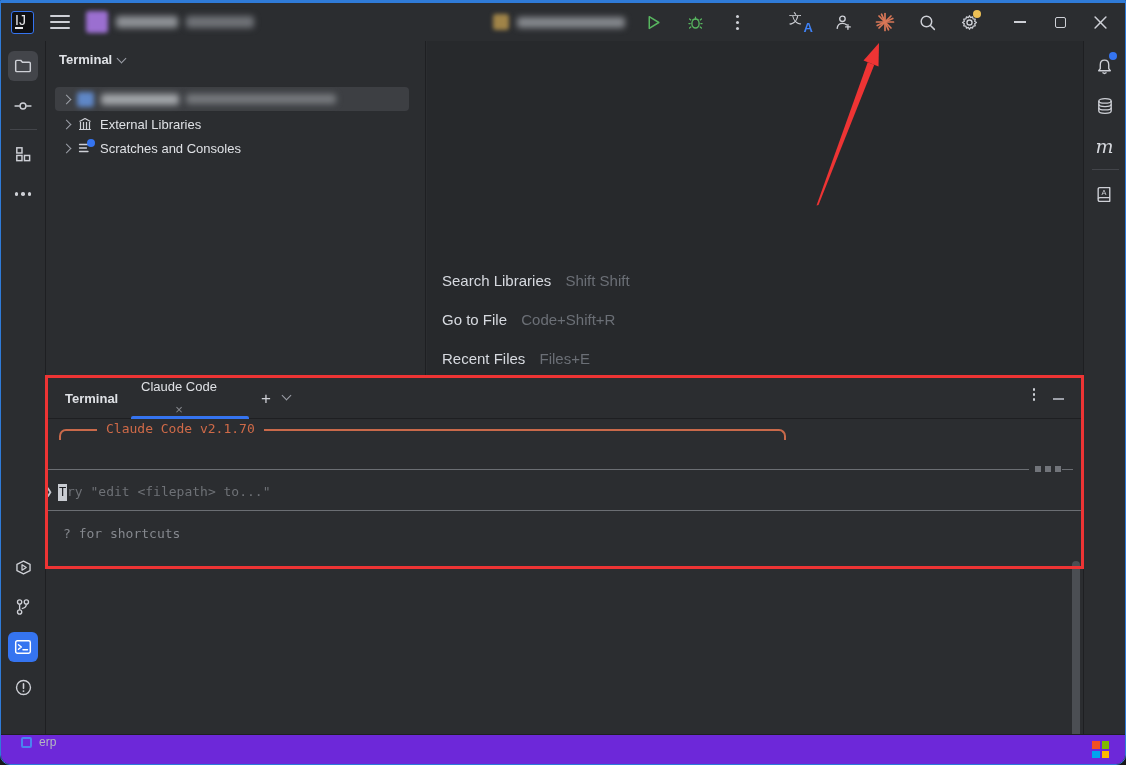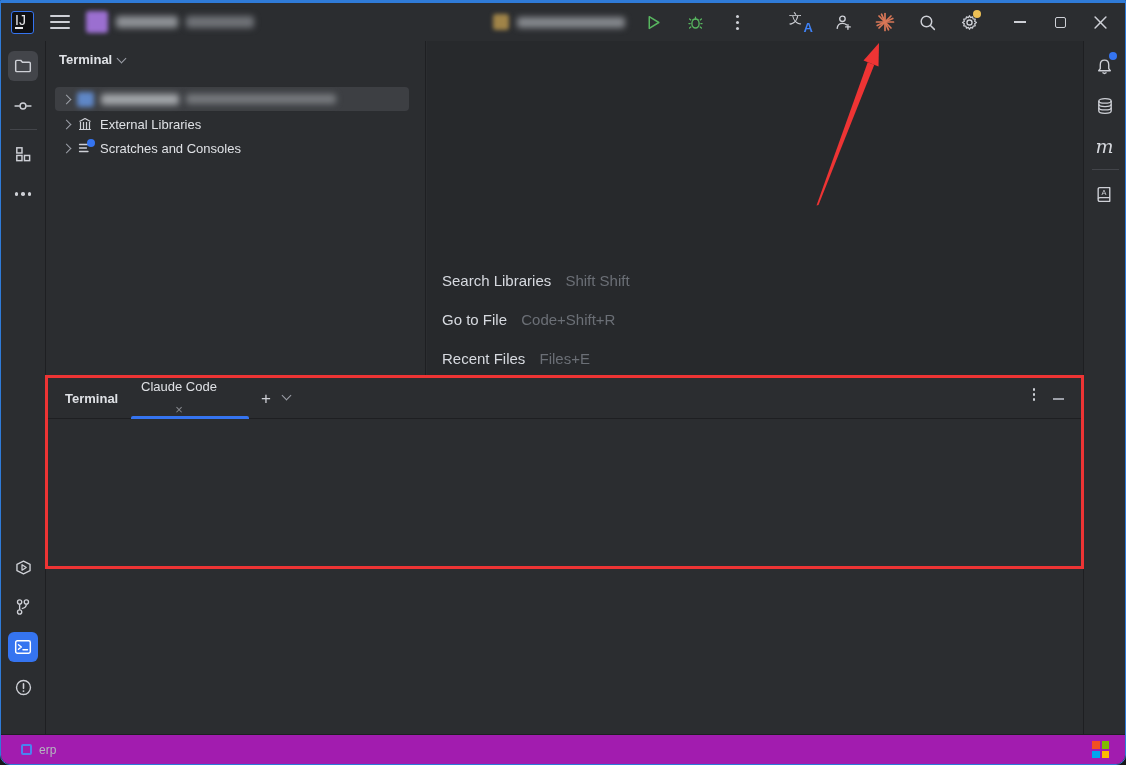--- a/index.html
+++ b/index.html
@@ -80,22 +80,22 @@
   .t-rule { position:absolute; height:1px; background:#6b6e73; }
   .rule-squares { position:absolute; display:flex; gap:4px; }
   .rule-squares i { width:6px; height:6px; background:#71747a; }
   .prompt-char { position:absolute; color:#c2c5cb; }
   .cursor-block { position:absolute; width:9px; height:17px; background:#c9ccd2; color:#1e1f22; text-align:center; line-height:17px; font-size:12px; }
   .placeholder-rest { position:absolute; color:#6e7176; white-space:pre; }
   .term-hint { position:absolute; color:#85888e; }
   .term-scrollbar { position:absolute; right:3px; top:141px; width:8px; height:210px; background:#4b4e53; border-radius:4px; }
 
   
-  .statusbar { position:absolute; left:0; right:0; bottom:0; height:30px; background:#a21caf; border-top:1px solid #1e1f22;
-    display:flex; align-items:center; font-size:12px; color:#b4b8bf; }
+  .statusbar { position:absolute; left:0; right:0; bottom:0; height:30px; background:#6d28d9; border-top:1px solid #1e1f22;
+    display:flex; align-items:flex-start; font-size:12px; color:#b4b8bf; }
   .proj-widget { display:flex; align-items:center; gap:7px; margin-left:20px; }
   .proj-square { width:11px; height:11px; border:2px solid #4a84f0; border-radius:2px; }
   .win-logo { position:absolute; right:16px; top:6px; width:17px; height:17px; display:grid; grid-template-columns:1fr 1fr; gap:2px; }
   .win-logo i { display:block; }
 
   
   .anno-rect { position:absolute; left:44px; top:374px; width:1039px; height:194px; border:3px solid #ee3434; z-index:50; pointer-events:none; }
   .anno-arrow { position:absolute; left:0; top:0; width:1126px; height:765px; z-index:55; pointer-events:none; }
 
   svg.ico { display:block; }
@@ -352,20 +352,43 @@
       <div class="term-more ellipsis-v" style="gap:2.5px;">
           <i style="width:2.5px;height:2.5px;"></i>
           <i style="width:2.5px;height:2.5px;"></i>
           <i style="width:2.5px;height:2.5px;"></i>
         </div>
       <div class="term-min">
           <i></i>
         </div>
     </div>
 
+    <div class="term-body">
+      <div class="claude-banner">
+        <span class="banner-title">Claude Code v2.1.70</span>
+      </div>
+
+      <div class="t-rule" style="left:0px; top:49px; width:982px;"></div>
+      <div class="rule-squares" style="left:988px; top:46px;">
+          <i></i>
+          <i></i>
+          <i></i>
+        </div>
+      <div class="t-rule" style="left:1015px; top:49px; width:11px;"></div>
+
+      <div class="prompt-char" style="left:-2px; top:64px;">❯</div>
+      <div class="cursor-block" style="left:11px; top:64px;">T</div>
+      <div class="placeholder-rest" style="left:20px; top:64px;">ry "edit &lt;filepath&gt; to..."</div>
+
+      <div class="t-rule" style="left:0px; top:90px; width:1036px;"></div>
+
+      <div class="term-hint" style="left:16px; top:106px;">? for shortcuts</div>
+
+      <div class="term-scrollbar"></div>
+    </div>
   </section>
 
   <footer class="statusbar">
     <div class="proj-widget">
       <span class="proj-square"></span>
       <span>erp</span>
     </div>
     <div class="win-logo">
       <i style="background:#f25022;"></i>
         <i style="background:#7fba00;"></i>

